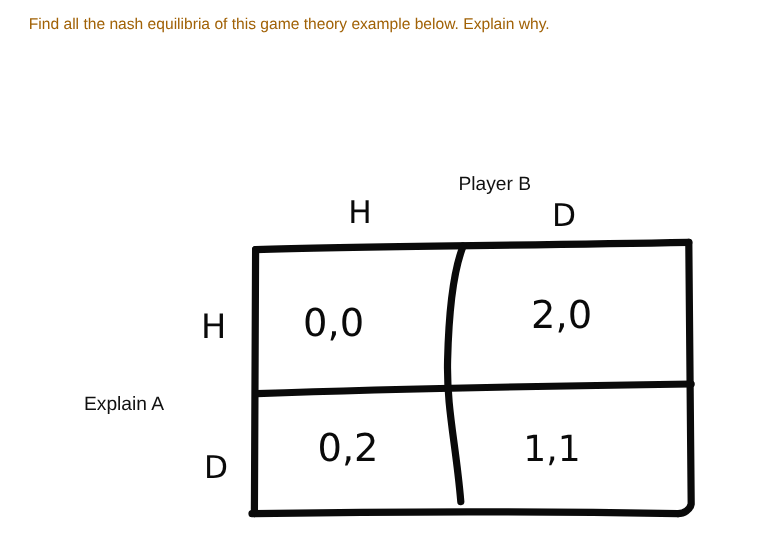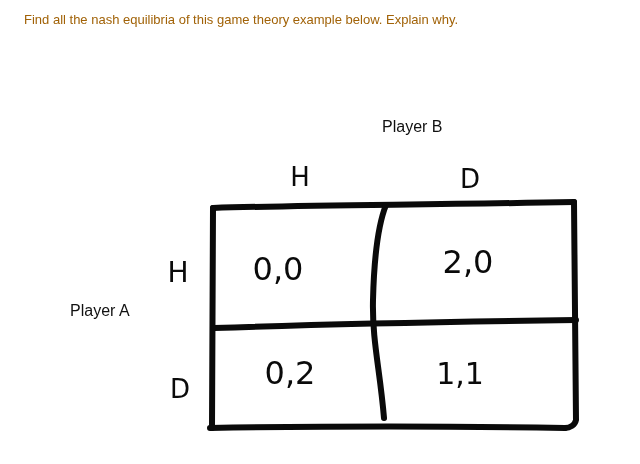--- a/index.html
+++ b/index.html
@@ -3,34 +3,34 @@
   <meta charset="utf-8">
   <style>
     html, body { margin: 0; padding: 0; background: #ffffff; }
     body { width: 640px; height: 464px; position: relative; overflow: hidden; }
     .question {
       position: absolute; left: 24px; top: 12px;
       font-family: "Liberation Sans", sans-serif; font-size: 13px; color: #a16207;
     }
     .label {
       position: absolute; font-family: "Liberation Sans", sans-serif;
-      font-size: 16px; color: #111111;
+      font-size: 16px; color: #111111; margin-top: 27px;
     }
     .drawing { position: absolute; left: 0; top: 0; }
     .hand {
       font-family: "DejaVu Sans", sans-serif; fill: #0a0a0a;
     }
   </style>
 </head>
 <body>
 
 <div class="question">Find all the nash equilibria of this game theory example below. Explain why.</div>
 
 <div class="label" style="left:382px; top:118px;">Player B</div>
-<div class="label" style="left:70px; top:302px;">Player A</div>
+<div class="label" style="left:70px; top:302px;">Explain A</div>
 
 <svg class="drawing" width="640" height="464" viewBox="0 0 640 464">
 
   <g fill="none" stroke="#0a0a0a" stroke-width="6" stroke-linecap="round" stroke-linejoin="round">
 
     <path d="M213 208 C300 205 420 205 574 202"></path>
 
     <path d="M213 208 L212 428"></path>
 
     <path d="M574 202 L576 420 C575 425 570 428 565 428"></path>

